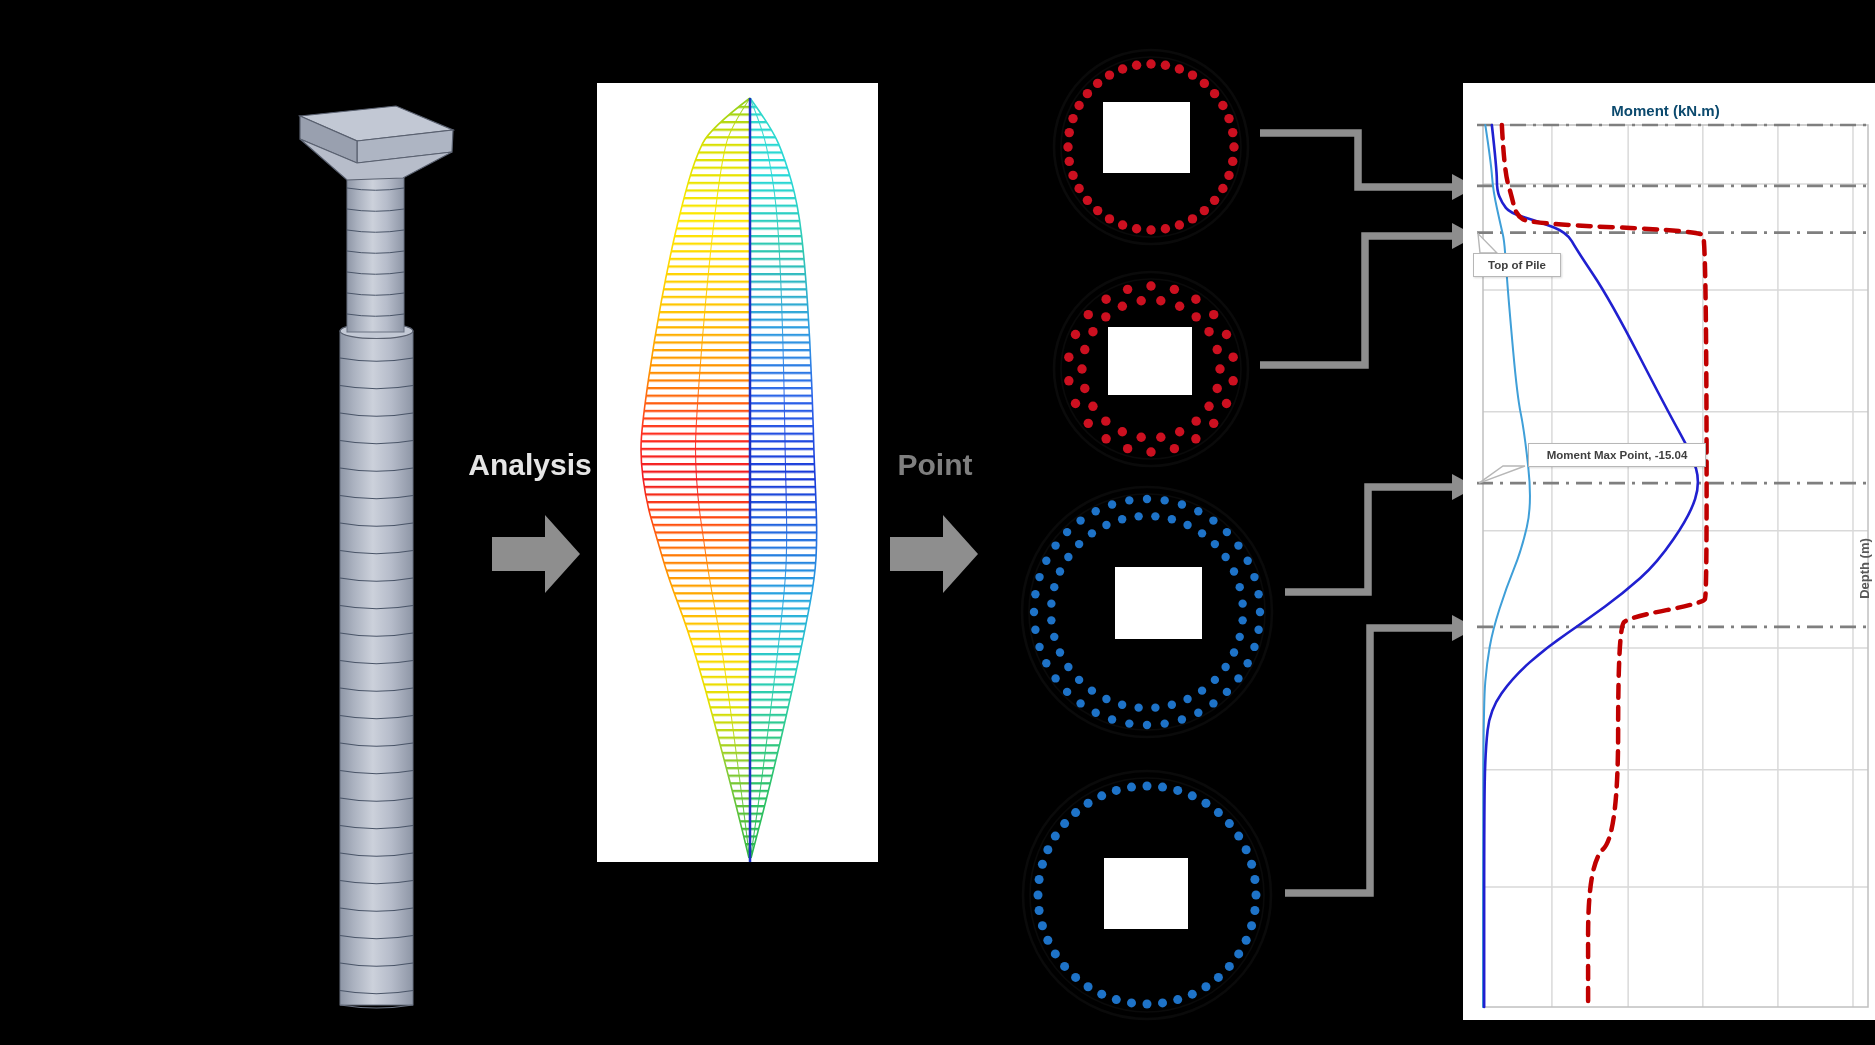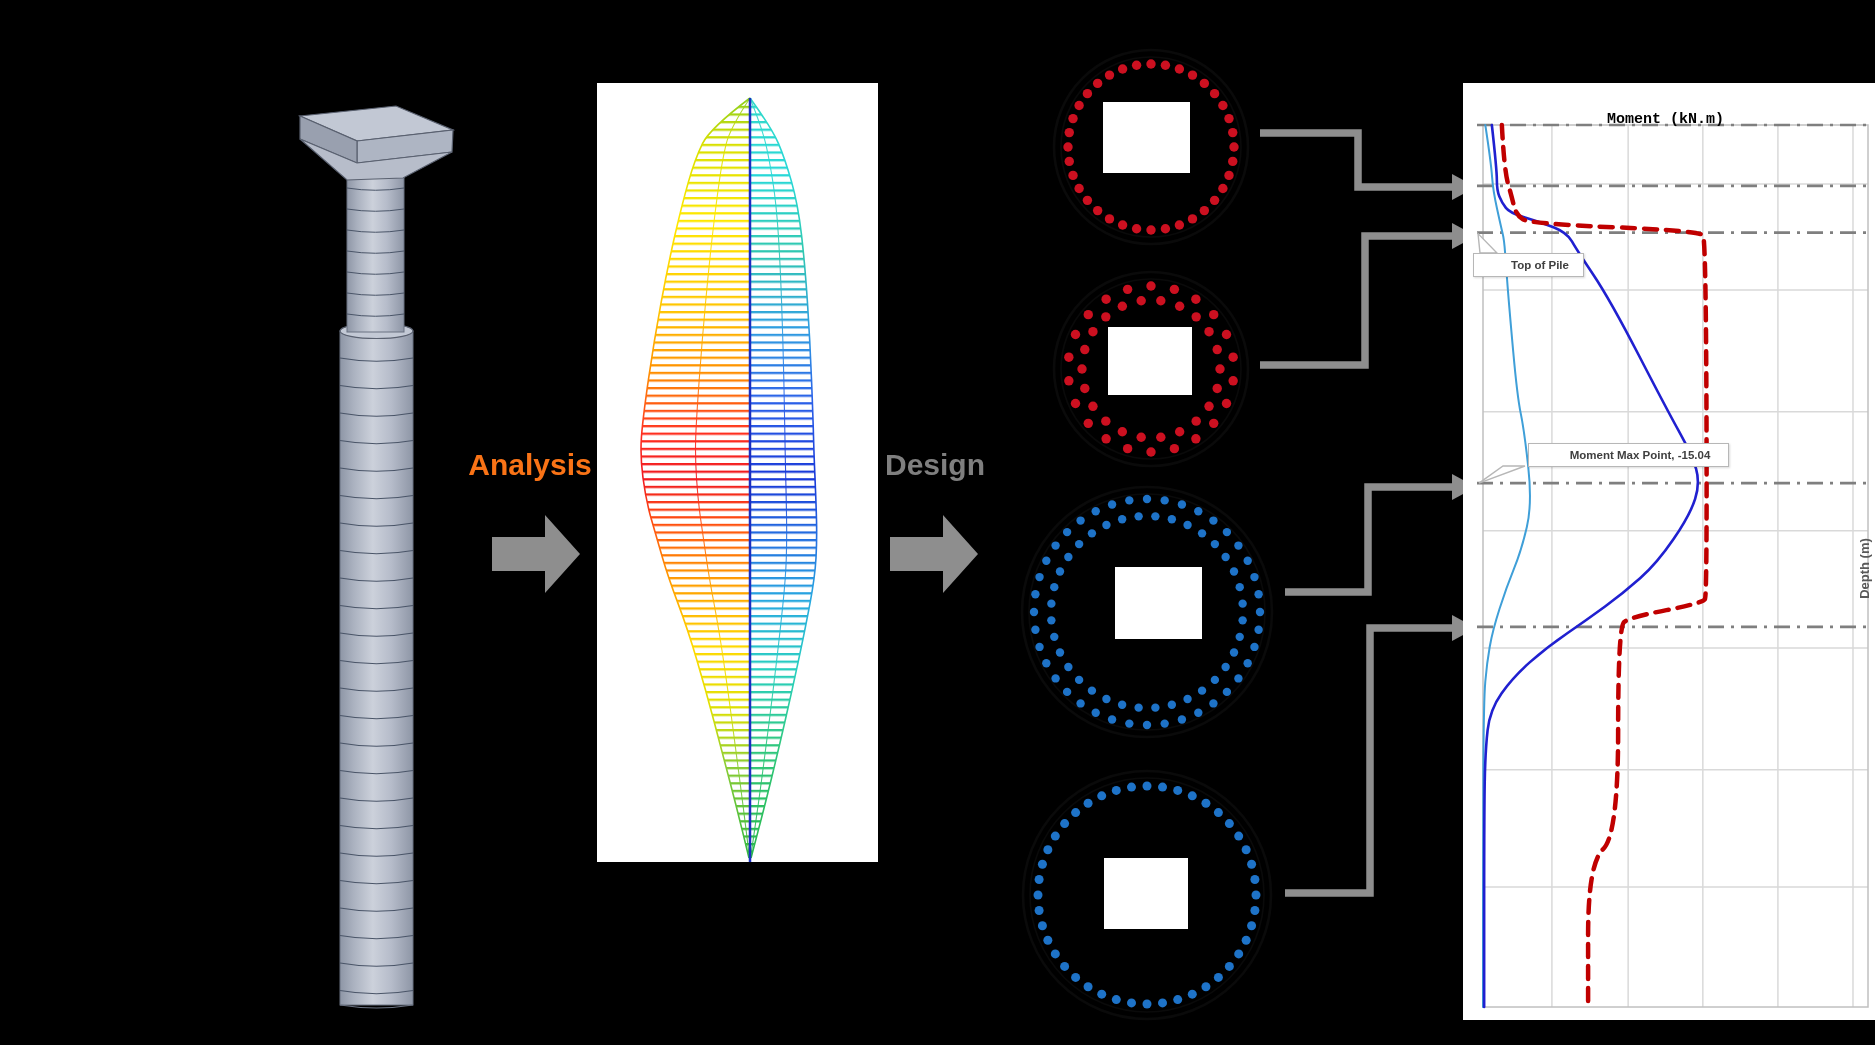--- a/index.html
+++ b/index.html
@@ -2,33 +2,33 @@
 <html><head>
 <meta charset="utf-8">
 <style>
   html,body{margin:0;padding:0;background:#000;}
   #stage{position:relative;width:1875px;height:1045px;background:#000;overflow:hidden;
          font-family:"Liberation Sans",sans-serif;}
   .abs{position:absolute;}
   #model-svg{left:0;top:0;}
   #white-panel{left:597px;top:83px;width:281px;height:779px;background:#fff;}
   #flow-analysis-label{left:440px;top:448px;width:180px;text-align:center;
-      font-size:30px;font-weight:bold;color:#f97316;}
+      font-size:30px;font-weight:bold;color:#e5e5e5;}
   #flow-design-label{left:845px;top:448px;width:180px;text-align:center;
       font-size:30px;font-weight:bold;color:#7f7f7f;}
   #overlay-svg{left:0;top:0;}
   #sections-svg{left:0;top:0;}
   #chart-panel{left:1463px;top:83px;width:412px;height:937px;background:#fff;}
-  #chart-title{left:0;top:28px;width:405px;text-align:center;font-size:15px;
-      font-weight:bold;color:#000000;font-family:Liberation Mono, monospace;}
+  #chart-title{left:0;top:19px;width:405px;text-align:center;font-size:15px;
+      font-weight:bold;color:#0c4a6e;}
   #chart-ylabel{right:-34px;top:478px;width:90px;text-align:center;font-size:13px;font-weight:bold;
       color:#595959;transform:rotate(-90deg);transform-origin:center;}
   .callout{position:absolute;background:#fff;border:1.5px solid #b7b7b7;color:#3f3f3f;
       font-size:11.5px;font-weight:bold;text-align:center;line-height:22px;
-      box-shadow:1px 1px 2px rgba(0,0,0,0.15);padding-left:23px;}
+      box-shadow:1px 1px 2px rgba(0,0,0,0.15);}
   #annot-top-of-pile{left:10px;top:170px;width:86px;height:22px;}
   #annot-max-point{left:25px;top:360px;width:176px;height:22px;margin-left:40px;}
   #midas-logo{left:0;top:885px;width:330px;height:160px;}
   #midas-text{position:absolute;left:4px;top:64px;font-size:71px;font-weight:bold;
       letter-spacing:-3px;color:#39393c;transform:scaleX(1.08);transform-origin:left;}
 </style>
 </head>
 <body>
 
 <div id="stage">
@@ -130,21 +130,21 @@
           <path d="M 153 15 Q 113 45.400000000000006 105.5 60.60000000000001 Q 98 75.80000000000001 91.5 98.60000000000001 Q 85 121.4 78 151.8 Q 71 182.2 64 220.20000000000002 Q 57 258.20000000000005 51.5 296.20000000000005 Q 46 334.2 44.5 353.2 Q 43 372.2 46 395 Q 49 417.8 54.5 436.79999999999995 Q 60 455.79999999999995 65.5 474.79999999999995 Q 71 493.8 81 520.4 Q 91 547 100 577.4000000000001 Q 109 607.8000000000001 117 638.2 Q 125 668.6 132 695.2 Q 139 721.8000000000001 145.5 748.4000000000001 L 152 775" fill="none" stroke="url(#lgL)" stroke-width="1.6"></path>
           <path d="M 153 15 Q 175 45.400000000000006 181.5 60.60000000000001 Q 188 75.80000000000001 194.5 98.60000000000001 Q 201 121.4 204.5 151.8 Q 208 182.2 210.5 220.20000000000002 Q 213 258.20000000000005 214.5 296.20000000000005 Q 216 334.2 216.5 353.2 Q 217 372.2 218 395 Q 219 417.8 219.5 436.79999999999995 Q 220 455.79999999999995 219 474.79999999999995 Q 218 493.8 213 520.4 Q 208 547 201.5 577.4000000000001 Q 195 607.8000000000001 188 638.2 Q 181 668.6 174.5 695.2 Q 168 721.8000000000001 161 748.4000000000001 L 154 775" fill="none" stroke="url(#lgR)" stroke-width="1.6"></path>
           <path d="M 153 15 Q 133 45.400000000000006 129.25 60.60000000000001 Q 125.5 75.80000000000001 122.25 98.60000000000001 Q 119 121.4 115.5 151.8 Q 112 182.2 108.5 220.20000000000002 Q 105 258.20000000000005 102.25 296.20000000000005 Q 99.5 334.2 98.75 353.2 Q 98 372.2 99.5 395 Q 101 417.8 103.75 436.79999999999995 Q 106.5 455.79999999999995 109.25 474.79999999999995 Q 112 493.8 117 520.4 Q 122 547 126.5 577.4000000000001 Q 131 607.8000000000001 135 638.2 Q 139 668.6 142.5 695.2 Q 146 721.8000000000001 149.25 748.4000000000001 L 152.5 775" fill="none" stroke="url(#lgL)" stroke-width="1.1" opacity="0.9"></path>
           <path d="M 153 15 Q 165.1 45.400000000000006 168.675 60.60000000000001 Q 172.25 75.80000000000001 175.825 98.60000000000001 Q 179.4 121.4 181.325 151.8 Q 183.25 182.2 184.625 220.20000000000002 Q 186 258.20000000000005 186.825 296.20000000000005 Q 187.65 334.2 187.925 353.2 Q 188.2 372.2 188.75 395 Q 189.3 417.8 189.575 436.79999999999995 Q 189.85 455.79999999999995 189.3 474.79999999999995 Q 188.75 493.8 186 520.4 Q 183.25 547 179.675 577.4000000000001 Q 176.1 607.8000000000001 172.25 638.2 Q 168.4 668.6 164.825 695.2 Q 161.25 721.8000000000001 157.4 748.4000000000001 L 153.55 775" fill="none" stroke="url(#lgR)" stroke-width="1.1" opacity="0.9"></path>
           <line x1="153" y1="15" x2="153" y2="779" stroke="#1a2fc0" stroke-width="2.5"></line>
         </g>
       </svg>
   </div>
 
   <div id="flow-analysis-label" class="abs">Analysis</div>
-  <div id="flow-design-label" class="abs">Design</div>
+  <div id="flow-design-label" class="abs">Point</div>
 
   <svg id="overlay-svg" class="abs" width="1875" height="1045">
       <g>
         <polygon points="492,537 545,537 545,515 580,554 545,593 545,571 492,571" fill="#8e8e8e"></polygon>
       </g>
       <g>
         <polygon points="890,537 943,537 943,515 978,554 943,593 943,571 890,571" fill="#8e8e8e"></polygon>
       </g>
       <g>
         <polyline points="1260,133 1358,133 1358,187 1452,187" fill="none" stroke="#8e8e8e" stroke-width="7.5"></polyline>

